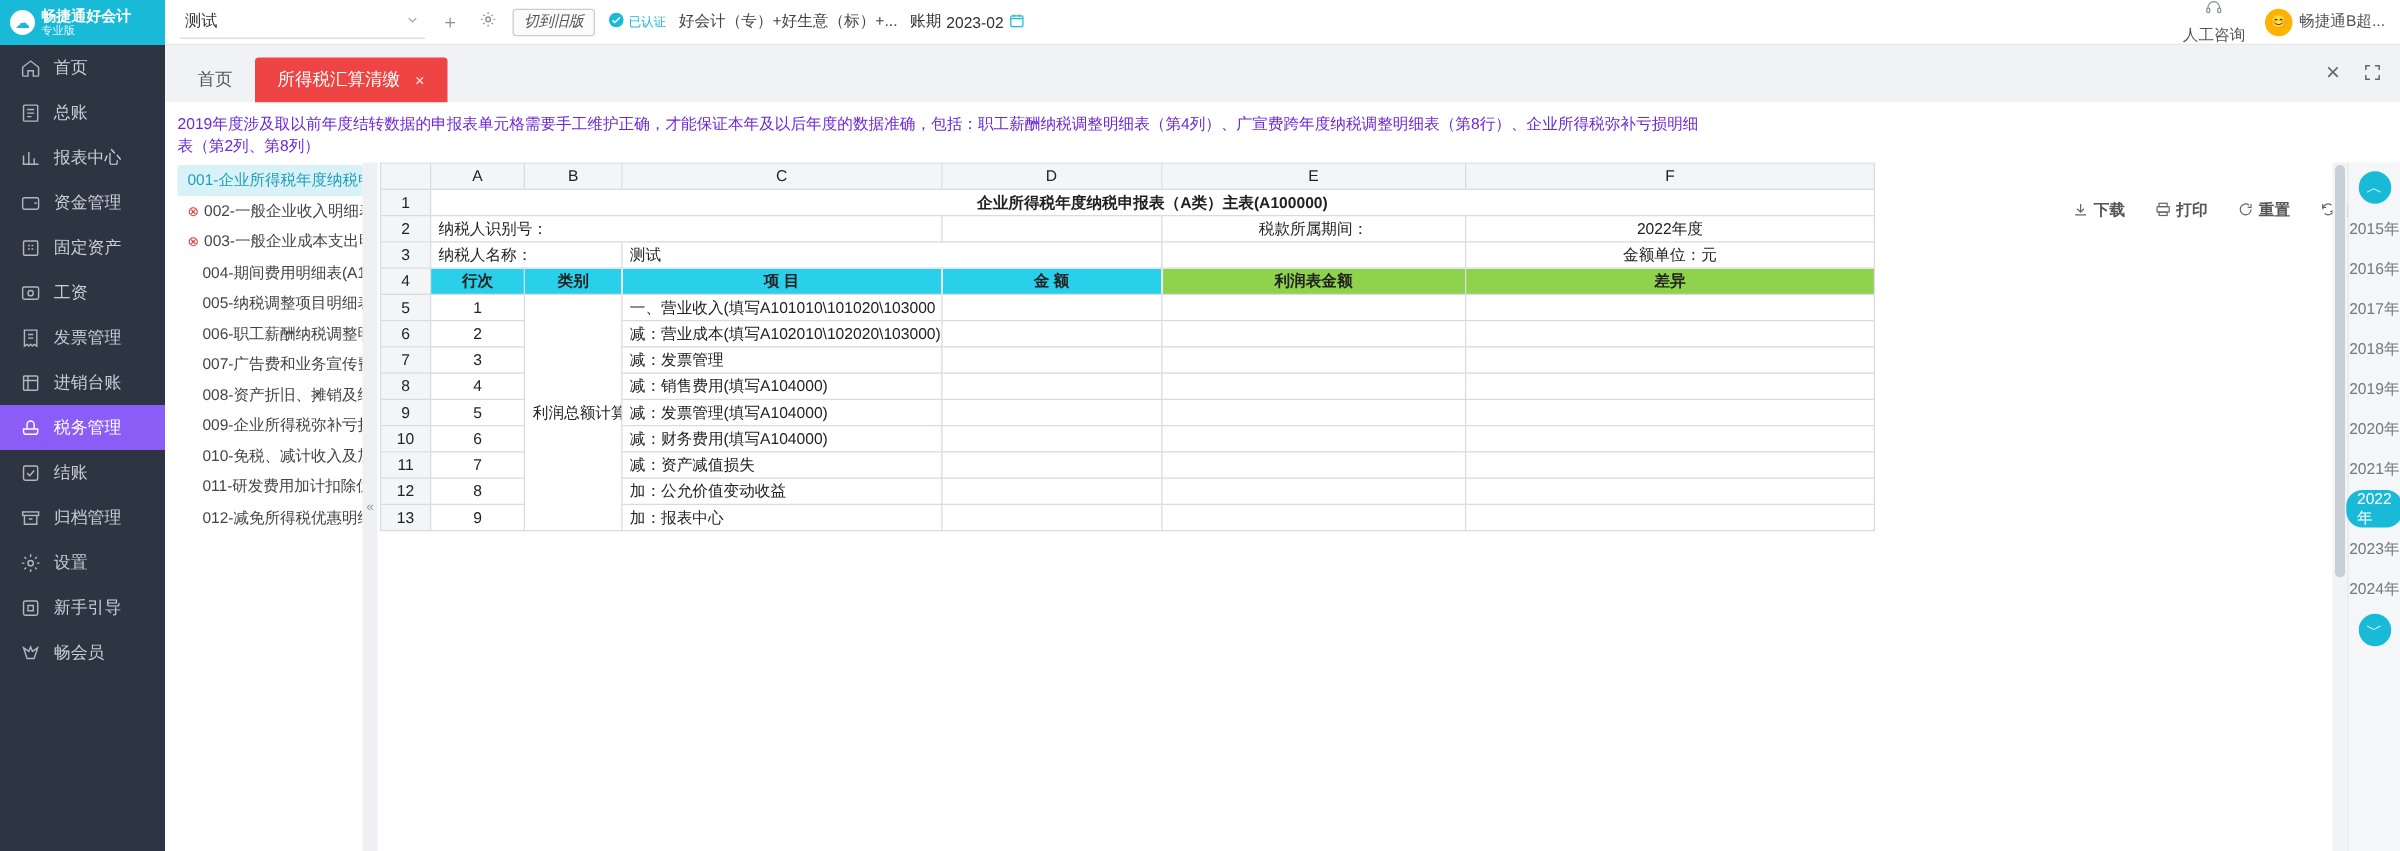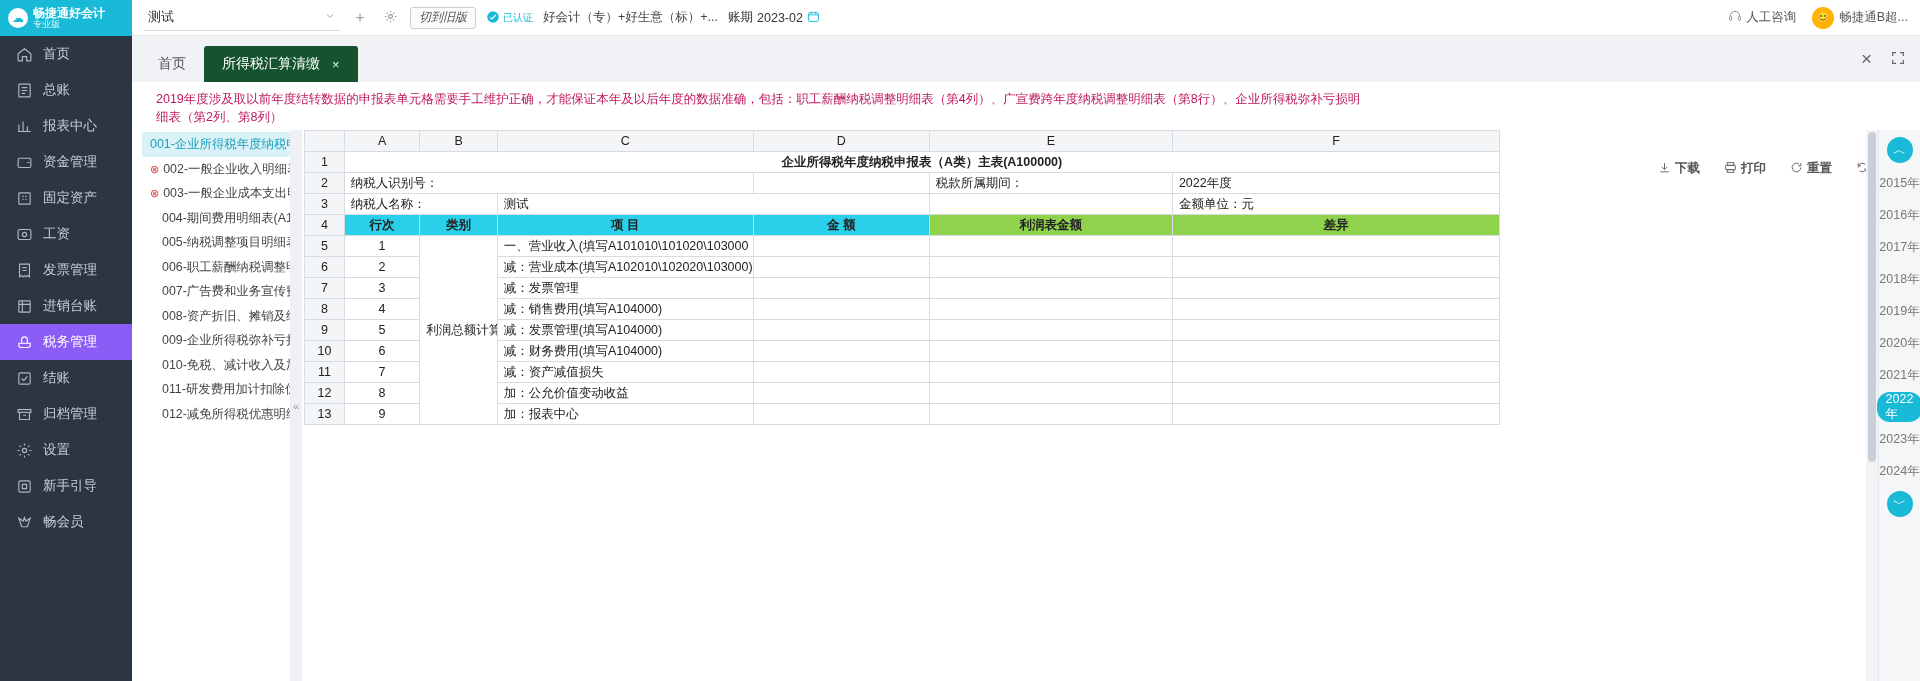--- a/index.html
+++ b/index.html
@@ -65,49 +65,49 @@
     height: 22px; padding: 0 8px; border: 1px solid #c8ccd2; border-radius: 3px;
     font-size: 12px; color: #555; display: flex; align-items: center; background: #fbfbfb; font-style: italic;
   }
   .verified { color: #19b9d8; font-size: 10px; display: flex; align-items: center; gap: 3px; }
   .topbar-txt { font-size: 12.5px; color: #444; }
   .period-box {
     display: flex; align-items: center; gap: 4px; font-size: 12.5px; color: #333;
   }
   .cal-ico { color: #19b9d8; }
   .topbar-right { margin-left: auto; display: flex; align-items: center; gap: 16px; }
-  .svc { display: flex; align-items: center; gap: 4px; font-size: 12.5px; color: #555; }
+  .svc { display: flex; align-items: center; gap: 4px; font-size: 12.5px; color: #555; flex-direction: column; }
   .user { display: flex; align-items: center; gap: 5px; font-size: 12.5px; color: #555; }
   .avatar {
     width: 22px; height: 22px; border-radius: 50%; background: #ffb300;
     display: flex; align-items: center; justify-content: center; font-size: 11px; color: #fff;
   }
 
   
   .tabbar {
     height: 46px; background: #f0f2f5; display: flex; align-items: flex-end;
     padding-left: 8px; position: relative;
   }
   .tab {
     height: 36px; min-width: 56px; padding: 0 18px;
     display: flex; align-items: center; justify-content: center;
     font-size: 14px; color: #555; cursor: pointer;
   }
-  .tab.active { background: #14532d; color: #fff; border-radius: 3px 3px 0 0; position: relative; justify-content: flex-end; }
+  .tab.active { background: #ef4444; color: #fff; border-radius: 3px 3px 0 0; position: relative; justify-content: flex-end; }
   .tab .tab-close { margin-left: 12px; font-size: 13px; opacity: .9; }
   .tabbar-right {
     position: absolute; right: 14px; top: 12px; display: flex; gap: 18px; align-items: center;
     color: #666;
   }
 
   
   .content { flex: 1 1 auto; background: #fff; position: relative; display: flex; flex-direction: column; min-height: 0; }
 
   .notice {
-    padding: 8px 10px 4px 24px; color: #be185d; font-size: 12.5px; line-height: 1.45;
+    padding: 8px 10px 4px 10px; color: #6d28d9; font-size: 12.5px; line-height: 1.45;
     max-width: 1240px;
   }
   .toolbar-right {
     position: absolute; right: 22px; top: 78px; display: flex; gap: 24px;
     font-size: 12.5px; color: #555;
   }
   .tool { display: flex; align-items: center; gap: 4px; font-weight: bold; }
 
   .body-row { flex: 1 1 auto; display: flex; min-height: 0; }
 
@@ -138,21 +138,21 @@
   .colhead, .rowhead {
     background: #f3f5f7 !important; color: #555; text-align: center; font-weight: normal;
     font-size: 12px;
   }
   .corner { background: #f3f5f7 !important; }
   .title-cell {
     text-align: center; font-size: 17px; font-weight: bold; color: #111; height: 40px;
   }
   .cyan { background: #2ad0ea !important; text-align: center; font-weight: bold; color: #123; }
   .green { background: #8fd24b !important; text-align: center; font-weight: bold; color: #123; }
-  .lbl-right { text-align: left; }
+  .lbl-right { text-align: center; }
   .big-row td { height: 95px; }
   .ctr { text-align: center; }
   .vmid { vertical-align: middle; }
 
   
   .yearbar {
     width: 42px; flex: 0 0 42px; background: #f4f6f8; border-left: 1px solid #e4e7eb;
     display: flex; flex-direction: column; align-items: center; padding-top: 4px; gap: 2px;
     position: relative;
   }

